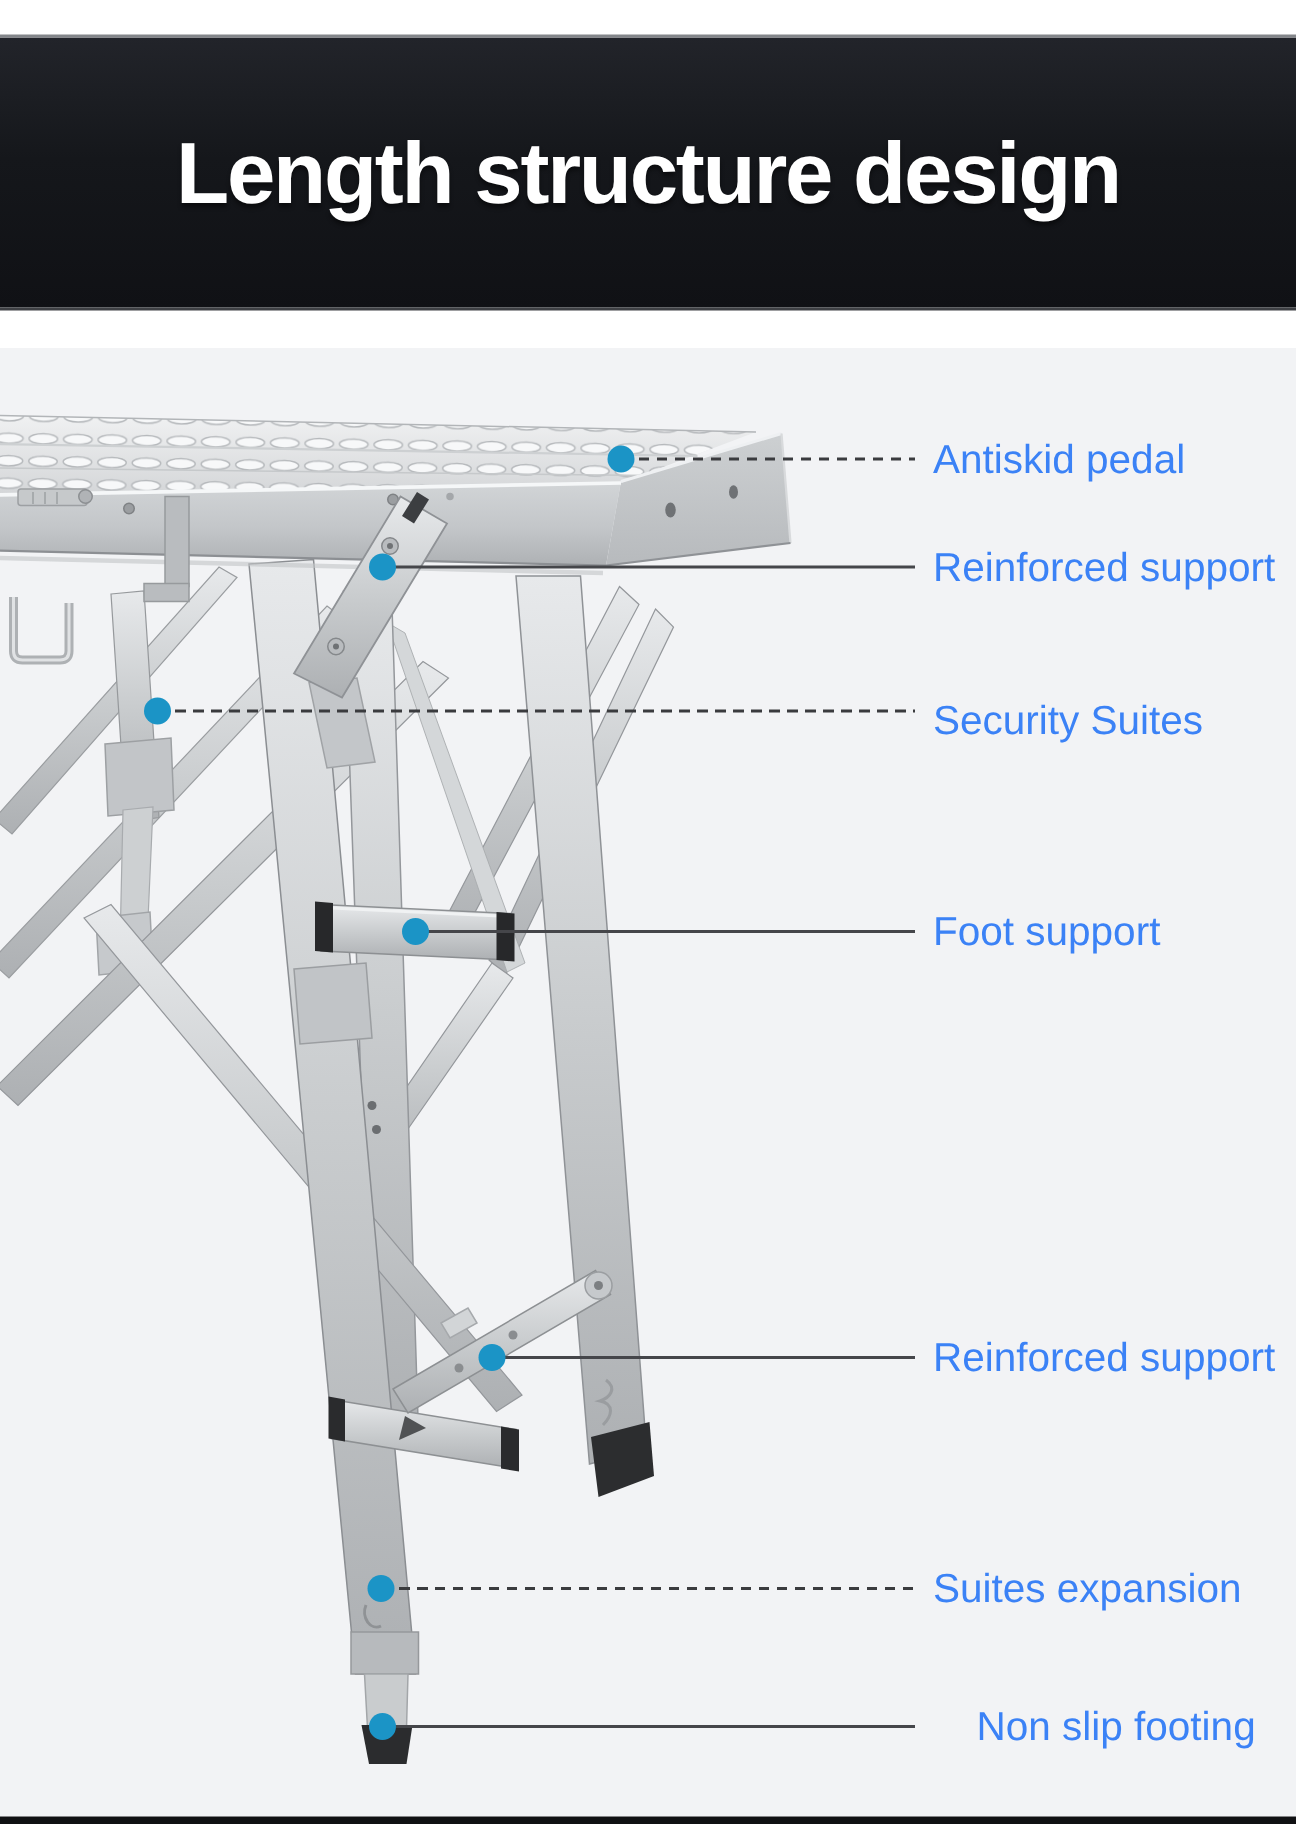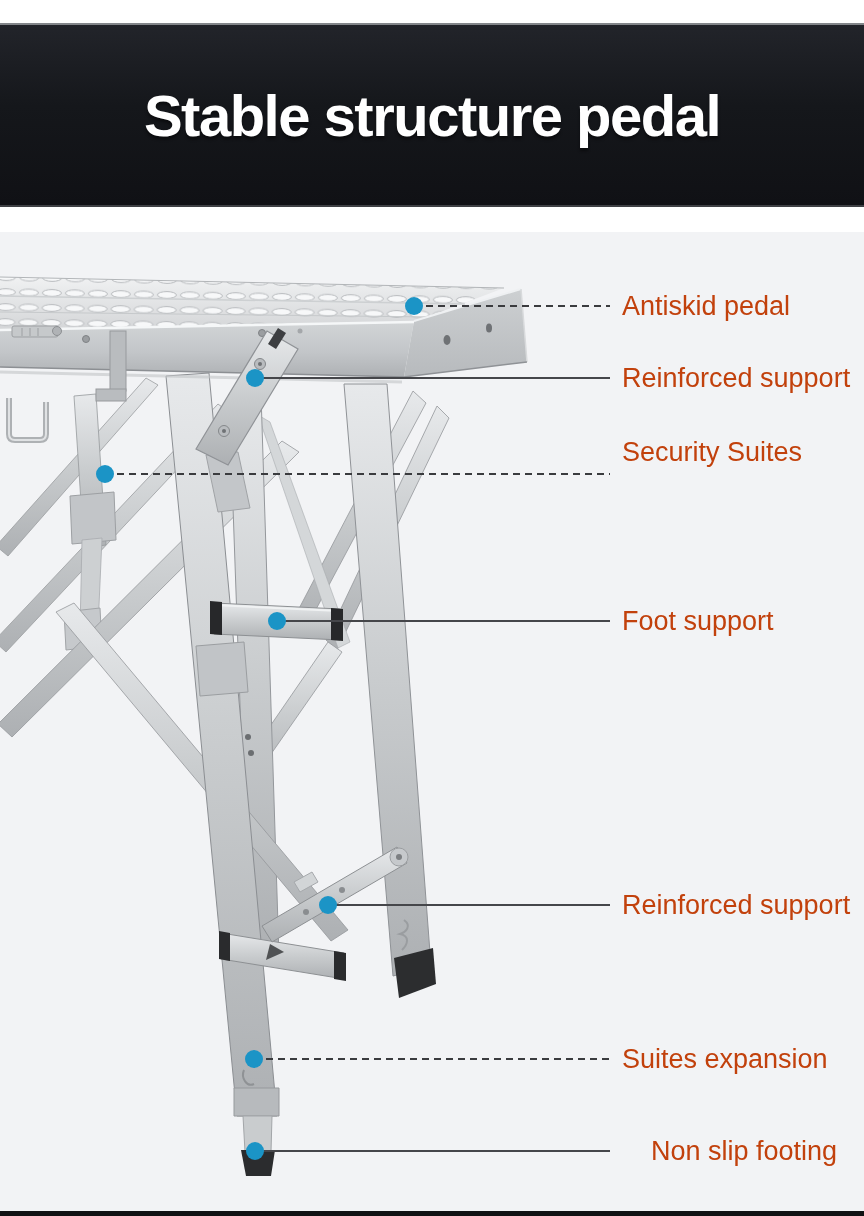--- a/index.html
+++ b/index.html
@@ -14,32 +14,32 @@
              text-shadow:0 3px 3px rgba(0,0,0,.45);}
   
   .stage{position:absolute;left:0;top:232px;width:864px;height:979px;background:#f2f3f5;}
   svg.illu{position:absolute;left:0;top:0;width:864px;height:1216px;display:block;}
   
   .callout *{box-sizing:border-box;}
   .marker{position:absolute;width:18px;height:18px;border-radius:50%;background:#1b94c6;z-index:3;}
   .leader{position:absolute;height:2px;z-index:2;}
   .leader.solid{background:#45464a;}
   .leader.dashed{background:repeating-linear-gradient(90deg,#3a3b3e 0 7px,transparent 7px 12px);}
-  .clabel{position:absolute;height:32px;line-height:32px;font-size:27px;color:#c2410c;
+  .clabel{position:absolute;height:32px;line-height:32px;font-size:27px;color:#3b82f6;
           white-space:nowrap;z-index:3;}
   
   .footerbar{position:absolute;left:0;top:1211px;width:864px;height:5px;background:#101113;}
 </style>
 </head>
 <body>
 
 <div id="page">
 
   <div class="banner">
-    <h1>Stable structure pedal</h1>
+    <h1>Length structure design</h1>
   </div>
 
   <div class="stage"></div>
 
   <svg class="illu" viewBox="0 0 864 1216" xmlns="http://www.w3.org/2000/svg" aria-hidden="true">
     <defs>
       <linearGradient id="gTop" x1="0" y1="0" x2="0" y2="1">
         <stop offset="0" stop-color="#f0f1f2"></stop>
           <stop offset="1" stop-color="#d4d6d8"></stop>
       </linearGradient>
@@ -154,21 +154,21 @@
 
   <div class="callout">
     <div class="leader solid" style="left:255px;top:377px;width:355px;"></div>
     <div class="marker" style="left:246px;top:369px;"></div>
     <div class="clabel" style="left:622px;top:362px;">Reinforced support</div>
   </div>
 
   <div class="callout">
     <div class="leader dashed" style="left:105px;top:473px;width:505px;"></div>
     <div class="marker" style="left:96px;top:465px;"></div>
-    <div class="clabel" style="left:622px;top:436px;">Security Suites</div>
+    <div class="clabel" style="left:622px;top:464px;">Security Suites</div>
   </div>
 
   <div class="callout">
     <div class="leader solid" style="left:277px;top:620px;width:333px;"></div>
     <div class="marker" style="left:268px;top:612px;"></div>
     <div class="clabel" style="left:622px;top:605px;text-align:center;">Foot support</div>
   </div>
 
   <div class="callout">
     <div class="leader solid" style="left:328px;top:904px;width:282px;"></div>

